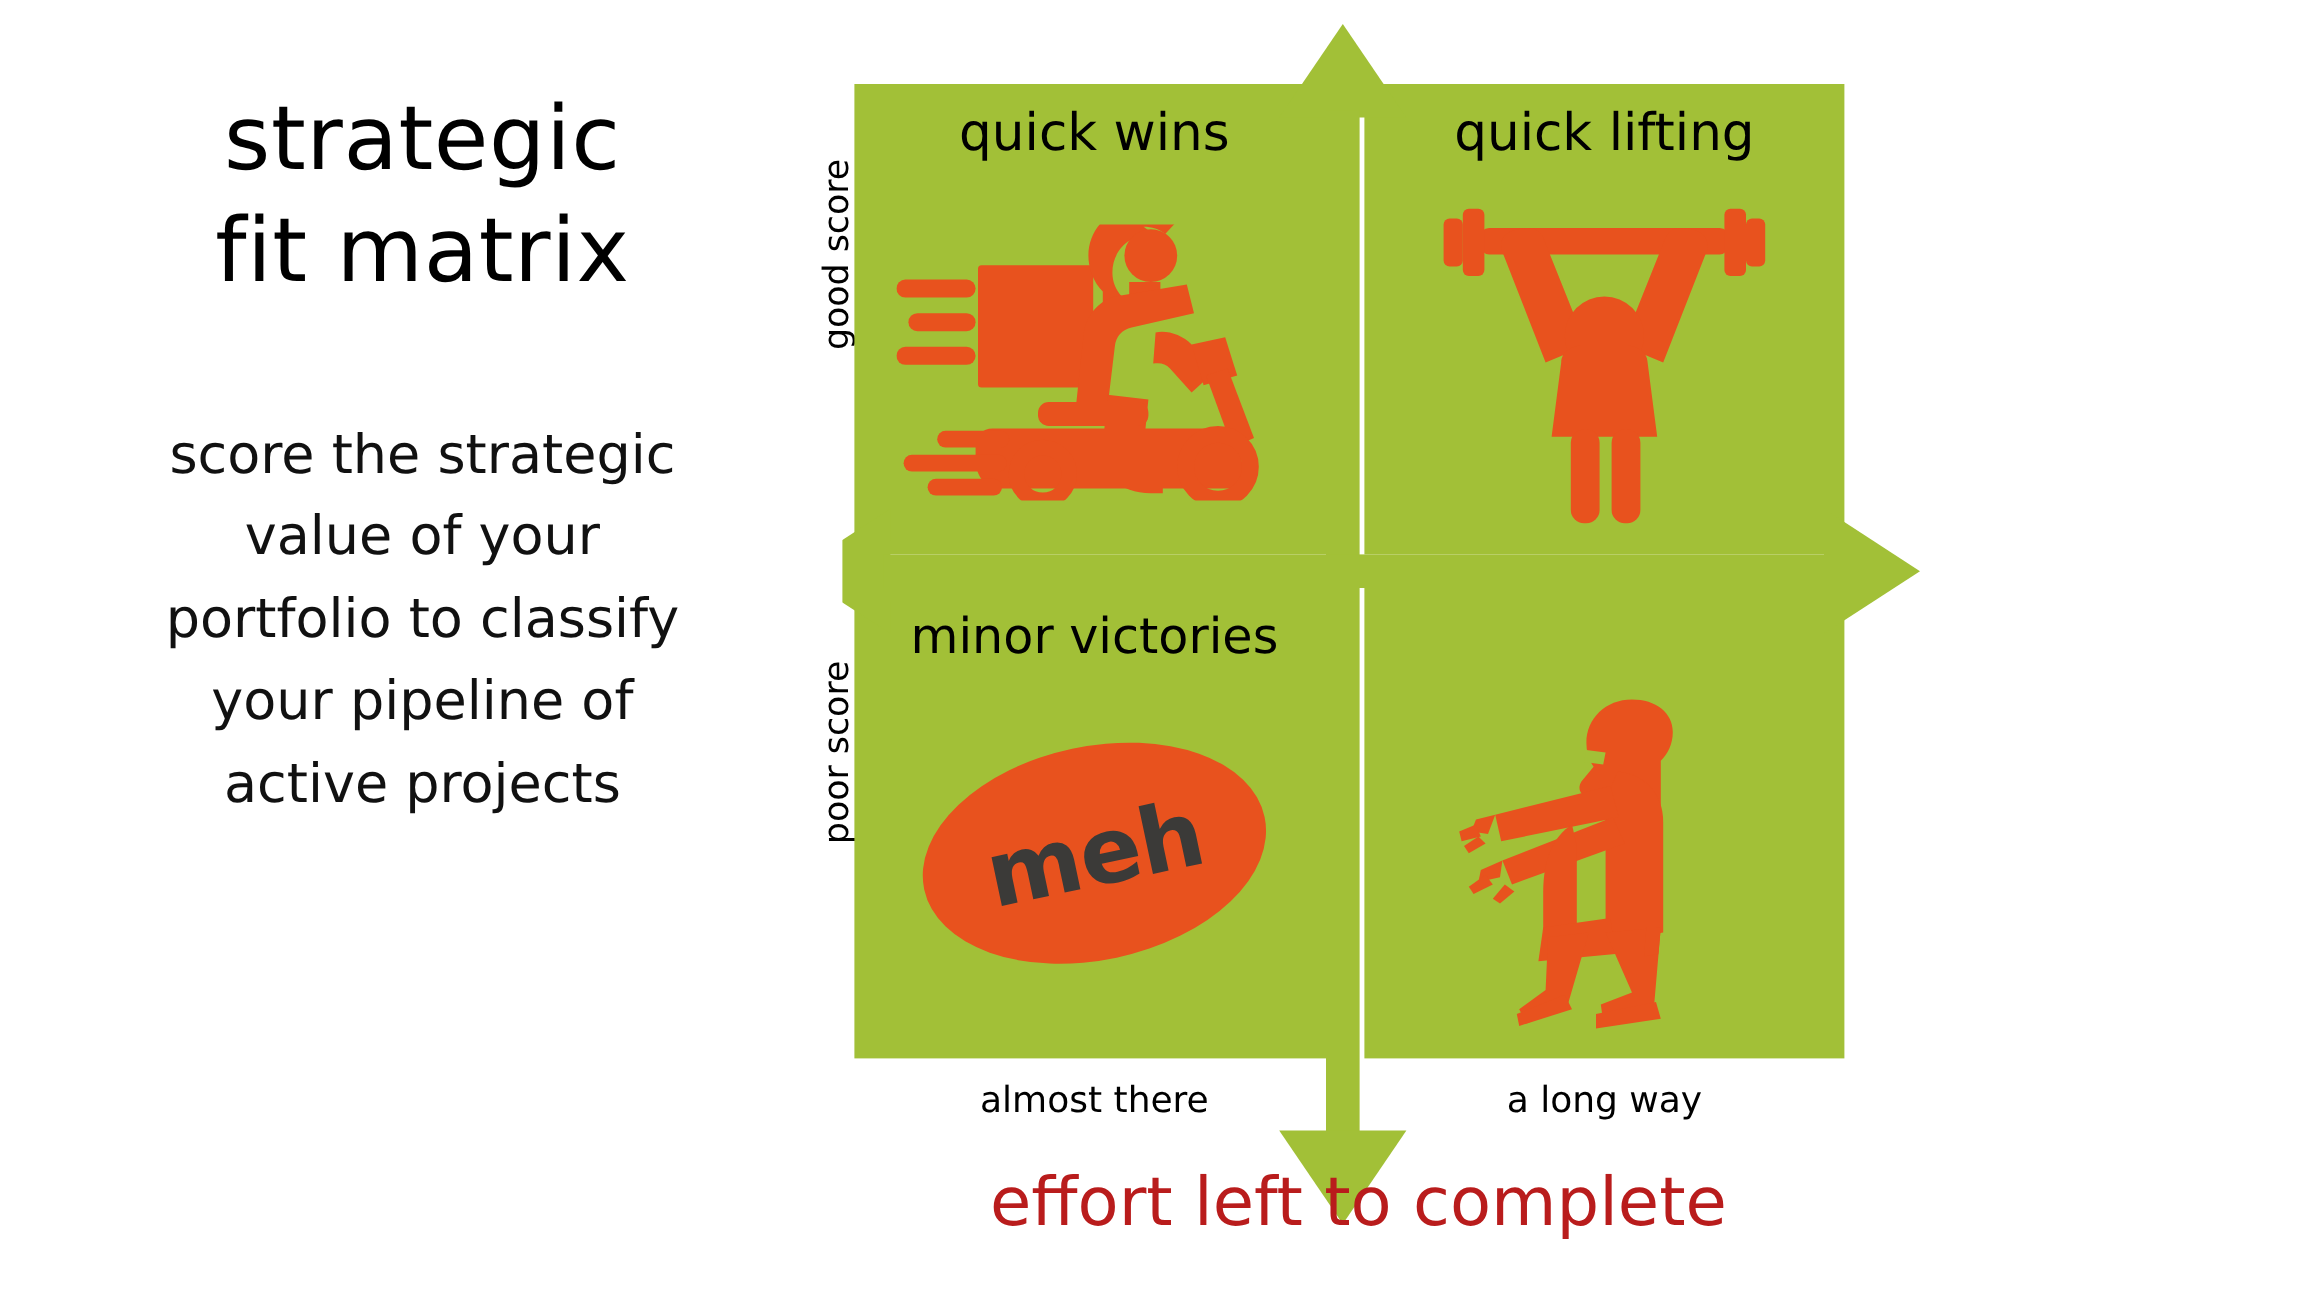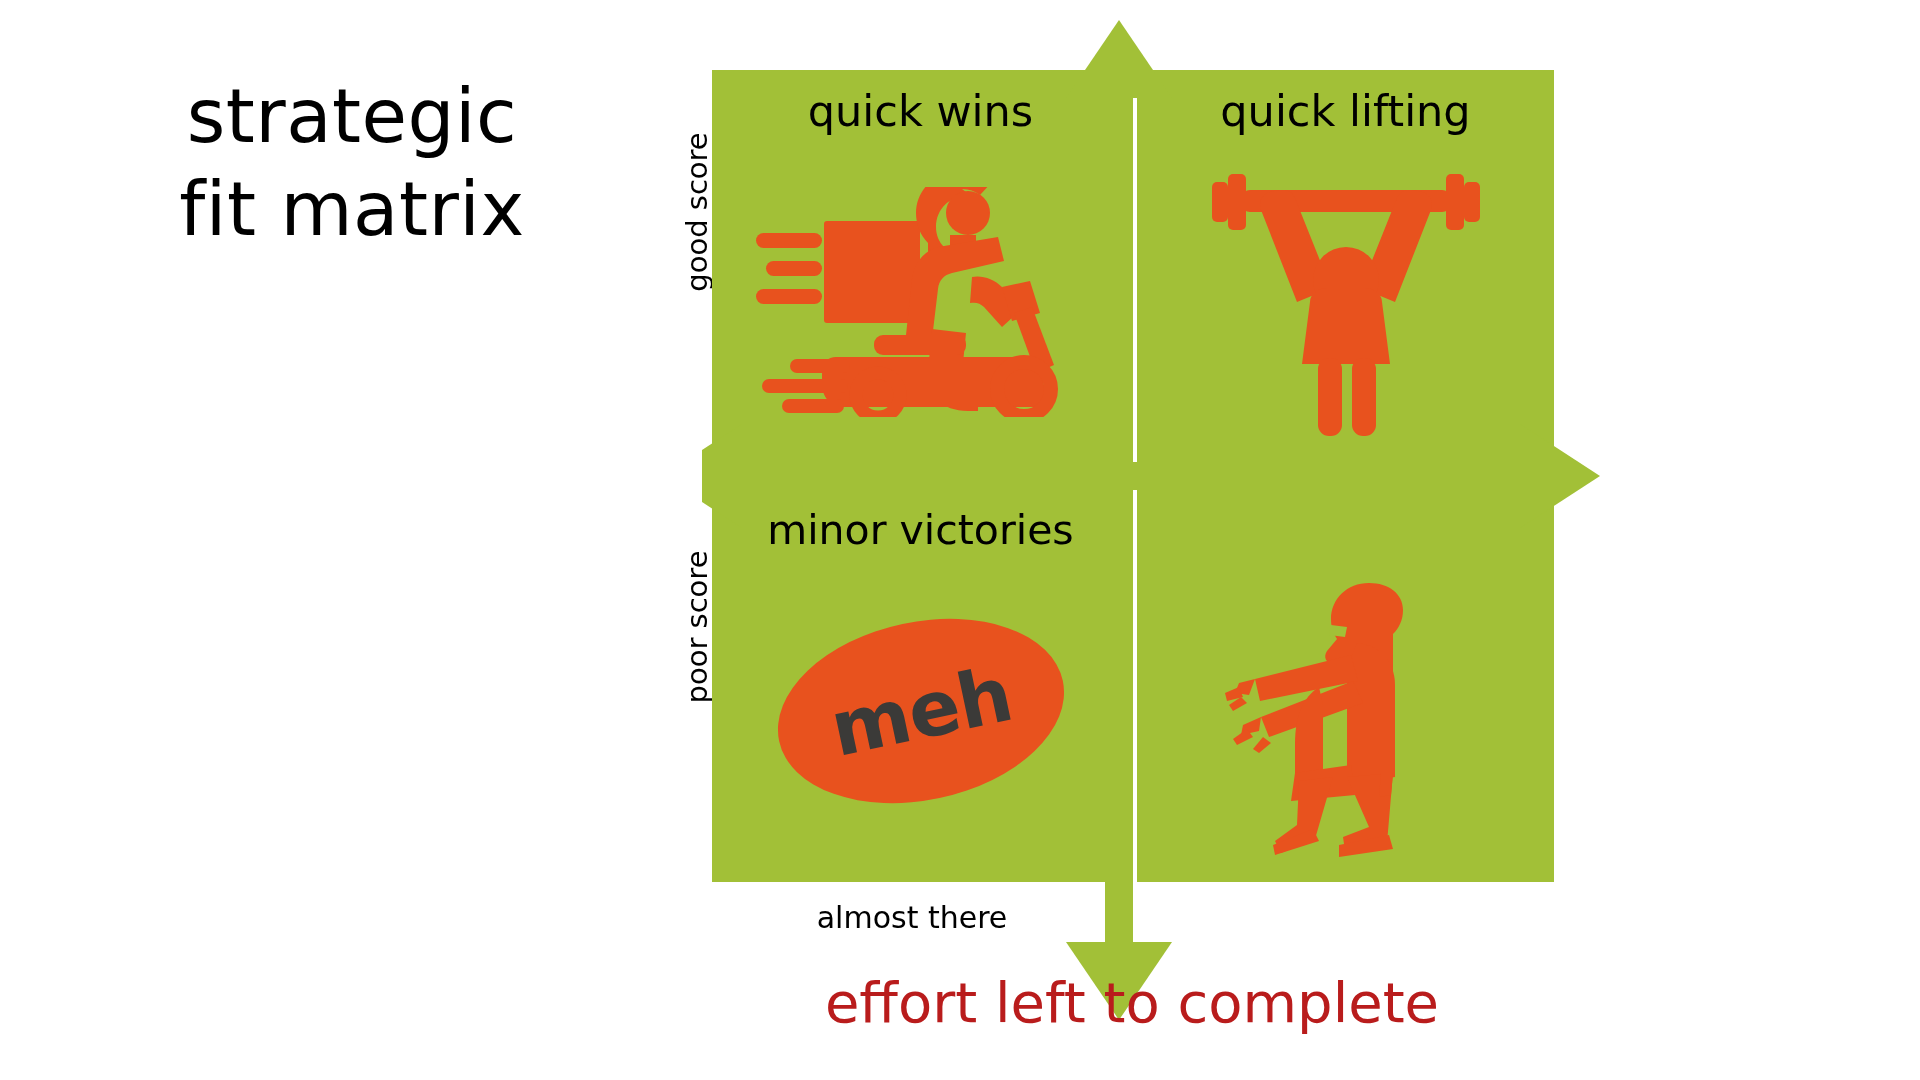--- a/index.html
+++ b/index.html
@@ -58,21 +58,20 @@
     width:200px;height:34px;
     transform:rotate(-90deg);transform-origin:50% 50%;
     margin-left:-45px;
     font-size:29px;color:#000;text-align:center;white-space:nowrap;
   }
 
   
   .cell{
     position:absolute;width:400px;height:392px;
     background:#a2c037;
-    padding-left:17px;
   }
   .cell.tl{left:10px;  top:50px;}
   .cell.tr{left:435px; top:50px;}
   .cell.bl{left:10px;  top:470px;}
   .cell.br{left:435px; top:470px;}
 
   .cell-label{
     position:absolute;left:0;top:16px;width:100%;
     text-align:center;font-size:43px;color:#000;white-space:nowrap;
   }
@@ -114,20 +113,21 @@
 </head>
 <body>
 
 <div class="stage">
 
   <div class="left-panel">
     <div class="title">
       <div>strategic</div>
       <div>fit matrix</div>
     </div>
+    <div class="desc">score the strategic value of your portfolio to classify your pipeline of active projects</div>
   </div>
 
   <div class="matrix">
 
     <div class="y-axis-title">strategic value</div>
     <div class="y-good">good score</div>
     <div class="y-poor">poor score</div>
 
     <div class="cell tl">
       <div class="cell-label">quick wins</div>
@@ -253,16 +253,17 @@
       </g>
 
       <g>
         <polygon points="-40,456 40,404 40,508" fill="#a2c037"></polygon>
         <rect x="34" y="442" width="820" height="28" fill="#a2c037"></rect>
         <polygon points="898,456 818,404 818,508" fill="#a2c037"></polygon>
       </g>
     </svg>
 
     <div class="x-tick left">almost there</div>
+    <div class="x-tick right">a long way</div>
     <div class="x-axis-title">effort left to complete</div>
 
   </div>
 </div>
 
 </body></html>

